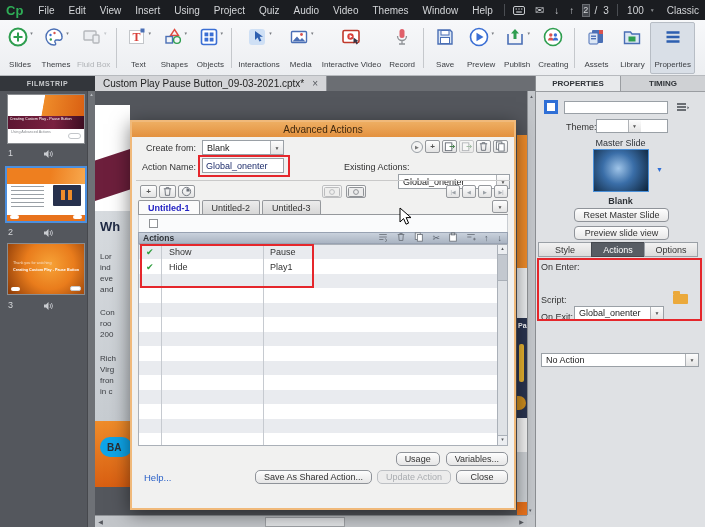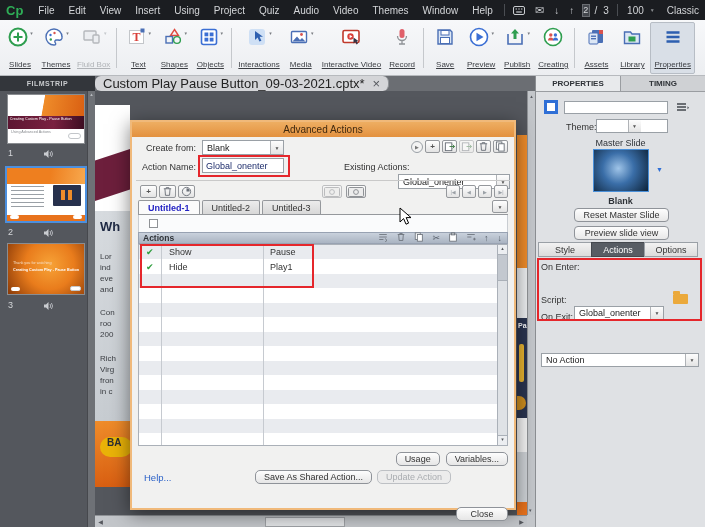--- a/index.html
+++ b/index.html
@@ -19,33 +19,33 @@
                 display:flex; align-items:center; justify-content:center; font-size:9px; margin:0 3px;}
   .zoombox { display:flex; align-items:center; gap:6px; padding:0 6px; }
 
   
   .toolbar { left:0; top:20px; width:705px; height:56px;
              background:linear-gradient(#f7f8fa,#eceef1); border-bottom:1px solid #b7babe;
              display:flex; align-items:center; padding:0 2px; }
   .titem { display:flex; flex-direction:column; align-items:center; justify-content:center;
            padding:2px 3px; height:52px; min-width:36px; }
   .titem .trow-top { display:flex; align-items:flex-start; gap:1px; height:26px; }
-  .tlabel { font-size:8px; color:#3a3d42; margin-top:8px; white-space:nowrap;text-decoration:underline; }
+  .tlabel { font-size:8px; color:#3a3d42; margin-top:8px; white-space:nowrap; }
   .tarr { font-size:5px; color:#7a7d82; margin-top:4px; }
   .tsep { width:1px; height:40px; background:#c5c8cc; margin:0 3px; }
   .titem.disabled .tlabel { color:#b0b3b7; }
   .titem.selected { background:#d9dfe7; border:1px solid #b7bdc5; border-radius:2px; }
 
   
   .tabrow { left:0; top:76px; width:535px; height:15px; background:#6b6e73; display:flex; }
   .fsheader { width:95px; height:15px; background:#33363b; color:#c9cbce;
               font-size:7px; font-weight:bold; letter-spacing:.5px;
               display:flex; align-items:center; justify-content:center; }
   .doctab { height:15px; background:#d4d5d8; border-right:1px solid #8f9296;
-            display:flex; align-items:center; padding:0 8px; font-size:13px; color:#222; gap:8px;border-radius:6px; }
+            display:flex; align-items:center; padding:0 8px; font-size:10px; color:#222; gap:8px; }
 
   
   .filmstrip { left:0; top:91px; width:95px; height:436px; background:#54575d; border-right:1px solid #3c3e43; }
   .fs-scroll { left:87px; top:91px; width:8px; height:436px; background:#6e7176; border-left:1px solid #46484d;
                color:#b9bcc0; font-size:5px; text-align:center; }
   .thumb { position:absolute; left:7px; width:78px; background:#fff; overflow:hidden;
            border:1px solid #8a8d91; }
   .thumb.sel { left:5px; width:82px; border:2px solid #4c8fde; }
   .numrow { position:absolute; left:8px; color:#d4d6d9; font-size:9px; }
   .spk { position:absolute; left:44px; }
@@ -445,21 +445,21 @@
         <div>roo</div>
       <div>200</div>
     </div>
     <div class="a" style="top:248px;left:5px;font-size:8px;line-height:11px;color:#3a3d42;">
       <div>Rich</div>
         <div>Virg</div>
       <div>fron</div>
         <div>in c</div>
     </div>
     <div class="a" style="top:316px;left:0;width:100%;height:66px;background:linear-gradient(#ef8c2a,#d95f12);"></div>
-    <div class="a" style="top:332px;left:5px;width:32px;height:20px;background:#eab308;border-radius:10px;display:flex;padding-left:7px;font-size:10px;font-weight:bold;color:#2b2e33;">
+    <div class="a" style="top:332px;left:5px;width:32px;height:20px;background:#0ea5e9;border-radius:10px;display:flex;align-items:center;padding-left:7px;font-size:10px;font-weight:bold;color:#2b2e33;">
       <span>BA</span>
     </div>
   </div>
 
   <div class="a" style="right:8px;top:0;width:10px;height:424px;overflow:hidden;">
     <div class="a" style="top:44px;left:0;width:100%;height:133px;background:#ef8c2a;"></div>
     <div class="a" style="top:177px;left:0;width:100%;height:50px;background:#eef0f2;"></div>
     <div class="a" style="top:227px;left:0;width:100%;height:100px;background:#2b3550;">
       <span class="a" style="top:4px;left:1px;color:#fff;font-size:7px;font-weight:bold;">Pa</span>
       <span class="a" style="top:26px;left:2px;width:5px;height:38px;background:#e8b430;border-radius:2px;"></span>
@@ -637,21 +637,21 @@
       </div>
   </div>
   <span class="a" style="left:12px;top:350px;color:#2c62c8;font-size:9.5px;">Help...</span>
   <div class="a" style="right:6px;top:348px;display:flex;gap:5px;">
     <div class="btn">
         <span>Save As Shared Action...</span>
       </div>
     <div class="btn disabled">
         <span>Update Action</span>
       </div>
-    <div class="btn" style="min-width:52px;margin-top:37px;">
+    <div class="btn" style="min-width:52px;">
         <span>Close</span>
       </div>
   </div>
 </div>
 
 <svg class="a" style="left:399px;top:207px;" width="13" height="19" viewBox="0 0 13 19">
   <path d="M1 1v14l3.6-3.4 2.4 5.6 2.6-1.1-2.4-5.5H12z" fill="#fff" stroke="#000" stroke-width="1"></path>
 </svg>
 
 <div class="a rpanel">

